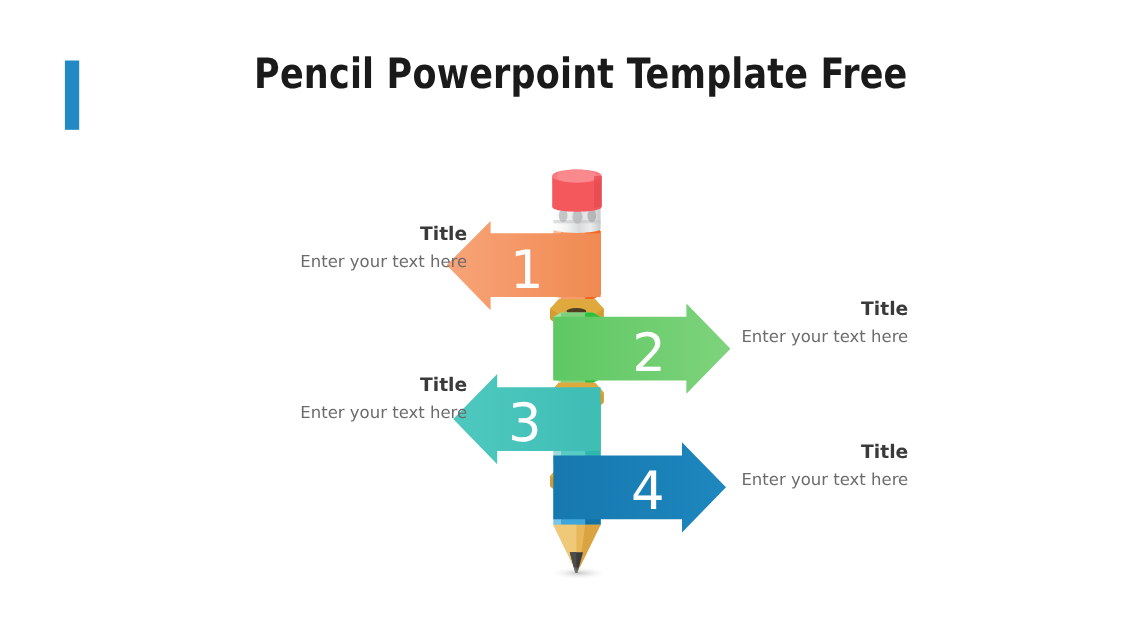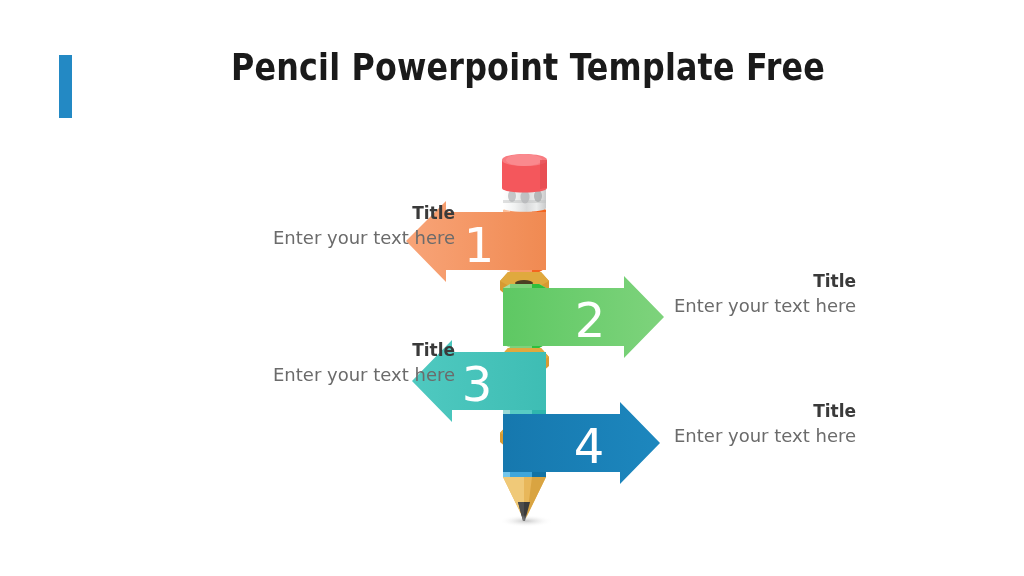--- a/index.html
+++ b/index.html
@@ -35,21 +35,21 @@
 
   
   .label{position:absolute;}
   .label .t{
     font-size:17px;font-weight:bold;color:#3a3a3a;
     font-family:"DejaVu Sans","Liberation Sans",sans-serif;
     line-height:20px;
     text-align:right;
   }
   .label .s{
-    font-size:18px;color:#6b6b6b;
+    font-size:15px;color:#6b6b6b;
     font-family:"DejaVu Sans","Liberation Sans",sans-serif;
     line-height:18px;margin-top:6px;white-space:nowrap;
   }
   .label.left{text-align:left;}
   .label.right{text-align:left;}
 
   #label-1{left:257px;top:203px;}
   #label-1 .t{margin-left:8px;}
   #label-2{left:658px;top:271px;}
   #label-2 .t{margin-left:8px;}

